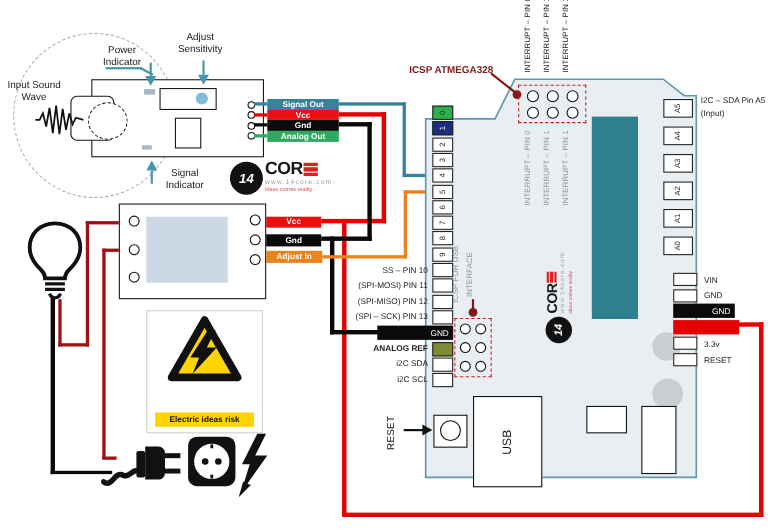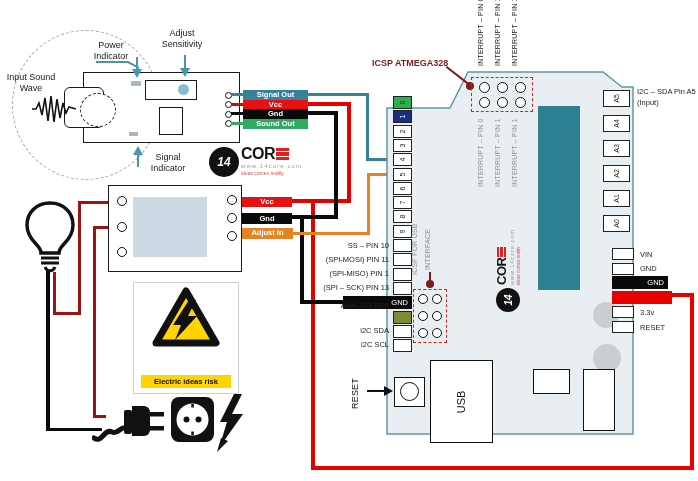--- a/index.html
+++ b/index.html
@@ -94,21 +94,21 @@
   <div class="wire" style="left:366px;top:158px;width:27px;height:3px;background:#35829A;"></div>
 
   <div class="wire" style="left:231px;top:93.3px;width:12px;height:3px;background:#35829A;"></div>
   <div class="wire" style="left:231px;top:102.9px;width:12px;height:3px;background:#E60000;"></div>
   <div class="wire" style="left:231px;top:112.3px;width:12px;height:3px;background:#0a0a0a;"></div>
   <div class="wire" style="left:231px;top:121.7px;width:12px;height:3px;background:#2FAA60;"></div>
 
   <div class="bar" style="left:243px;top:90px;width:65px;height:9.6px;background:#35829A;">Signal Out</div>
   <div class="bar" style="left:243px;top:99.6px;width:65px;height:9.6px;background:#E81010;">Vcc</div>
   <div class="bar" style="left:243px;top:109.2px;width:65px;height:9.6px;background:#0a0a0a;">Gnd</div>
-  <div class="bar" style="left:243px;top:118.8px;width:65px;height:9.8px;background:#2FAA60;">Sound Out</div>
+  <div class="bar" style="left:243px;top:118.8px;width:65px;height:9.8px;background:#2FAA60;">Analog Out</div>
 
   <div class="abs" style="left:209px;top:146px;width:95px;height:34px;">
     <div class="abs" style="left:0;top:1px;width:30px;height:30px;border-radius:50%;background:#111;display:flex;align-items:center;justify-content:center;">
       <span style="color:#fff;font-size:12px;font-weight:bold;font-style:italic;">14</span>
     </div>
     <div class="abs" style="left:32px;top:0;">
       <div style="display:flex;align-items:center;">
         <span class="logo-core" style="font-size:16px;line-height:16px;">COR</span>
         <span class="ebars" style="display:inline-block;margin-left:1px;">
           <div></div>
@@ -247,23 +247,23 @@
   <div class="pinbox" style="top:281.9px;"></div>
   <div class="abs" style="left:343px;top:296.2px;width:69px;height:13px;background:#0a0a0a;display:flex;align-items:center;justify-content:flex-end;padding-right:4px;">
     <span style="color:#fff;font-size:7.5px;line-height:1;">GND</span>
     </div>
   <div class="pinbox" style="top:310.5px;background:#7D8B36;"></div>
   <div class="pinbox" style="top:324.8px;"></div>
   <div class="pinbox" style="top:339.1px;"></div>
 
   <div class="sidelbl" style="top:242px;">SS – PIN 10</div>
   <div class="sidelbl" style="top:256px;">(SPI-MOSI) PIN 11</div>
-  <div class="sidelbl" style="top:270px;">(SPI-MISO) PIN 1</div>
+  <div class="sidelbl" style="top:270px;">(SPI-MISO) PIN 12</div>
   <div class="sidelbl" style="top:284px;">(SPI – SCK) PIN 13</div>
-  <div class="sidelbl" style="top:302px;">ANALOG REF</div>
+  <div class="sidelbl" style="top:313px;font-weight:bold;">ANALOG REF</div>
   <div class="sidelbl" style="top:327px;">i2C SDA</div>
   <div class="sidelbl" style="top:341px;">i2C SCL</div>
 
   <div class="vtext" style="left:411px;top:218px;width:12px;height:62px;color:#8D959B;">ICSP FOR USB</div>
   <div class="vtext" style="left:424px;top:218px;width:12px;height:62px;color:#8D959B;">INTERFACE</div>
   <div class="abs" style="left:429px;top:272px;width:1.5px;height:10px;background:#7E1A1A;"></div>
   <div class="abs" style="left:426px;top:280px;width:8px;height:8px;border-radius:50%;background:#7E1A1A;"></div>
   <div class="abs" style="left:413px;top:289px;width:34px;height:54px;border:1.2px dashed #cc2222;"></div>
   <div class="circ" style="left:418px;top:294px;width:10px;height:10px;"></div>
   <div class="circ" style="left:432px;top:294px;width:10px;height:10px;"></div>

